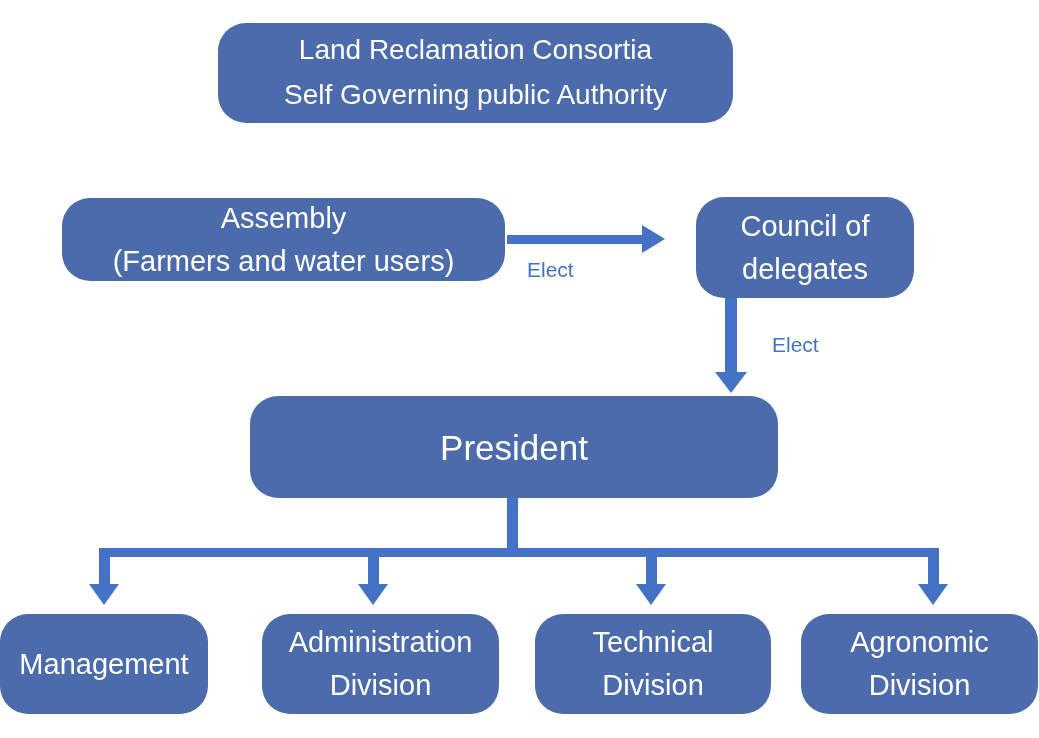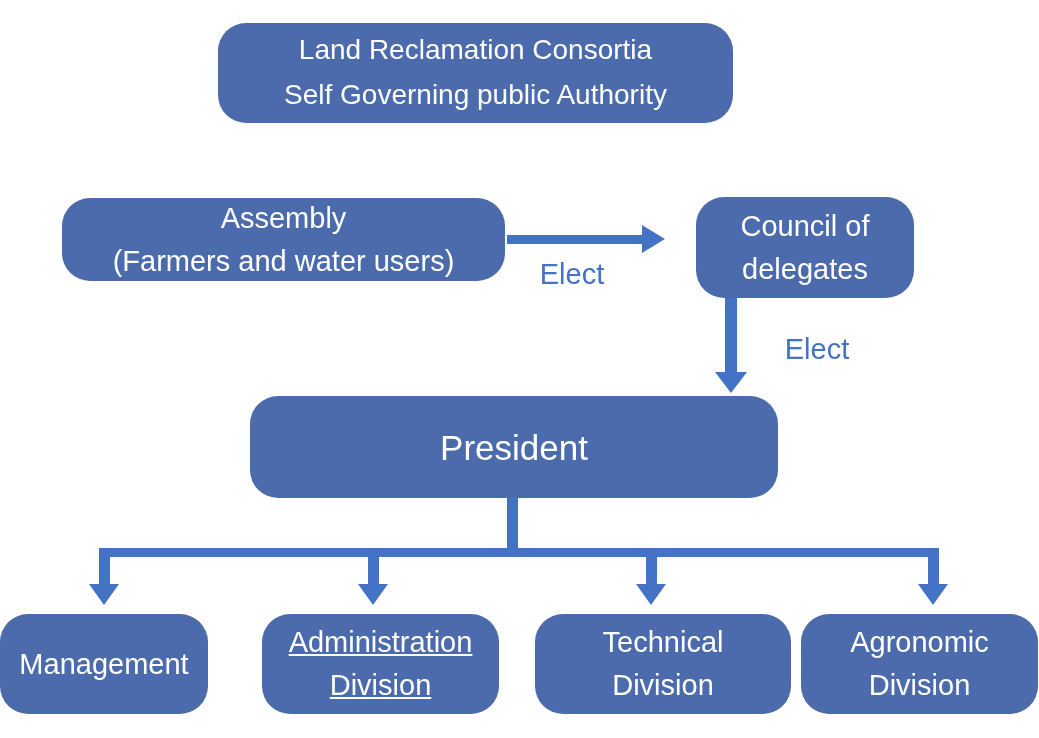--- a/index.html
+++ b/index.html
@@ -46,22 +46,21 @@
     border-top: 21px solid var(--arrow, #4472c4);
   }
   .head--down-sm {
     border-left: 15px solid transparent;
     border-right: 15px solid transparent;
     border-top: 21px solid var(--arrow, #4472c4);
   }
   .edge-label {
     position: absolute;
     color: var(--arrow, #4472c4);
-    font-size: 29px;
-    text-align: center;
+    font-size: 21px;
     width: 90px;
   }
 </style>
 </head>
 <body>
 
 <div class="canvas">
 
   <div class="box box--authority" style="left:218px; top:23px; width:515px; height:100px;">Land Reclamation Consortia
 Self Governing public Authority</div>
@@ -92,22 +91,22 @@
   <div class="head head--down-sm" style="left:358px; top:584px;"></div>
 
   <div class="shaft" style="left:646px; top:548px; width:11px; height:37px;"></div>
   <div class="head head--down-sm" style="left:636px; top:584px;"></div>
 
   <div class="shaft" style="left:928px; top:548px; width:11px; height:37px;"></div>
   <div class="head head--down-sm" style="left:918px; top:584px;"></div>
 
   <div class="box" style="left:0px; top:614px; width:208px; height:100px;">Management</div>
 
-  <div class="box" style="left:262px; top:614px; width:237px; height:100px;text-decoration:underline;">Administration
+  <div class="box" style="left:262px; top:614px; width:237px; height:100px;">Administration
 Division</div>
 
-  <div class="box" style="left:535px; top:614px; width:256px; height:100px;">Technical
+  <div class="box" style="left:535px; top:614px; width:236px; height:100px;">Technical
 Division</div>
 
   <div class="box" style="left:801px; top:614px; width:237px; height:100px;">Agronomic
 Division</div>
 
 </div>
 
 </body></html>

